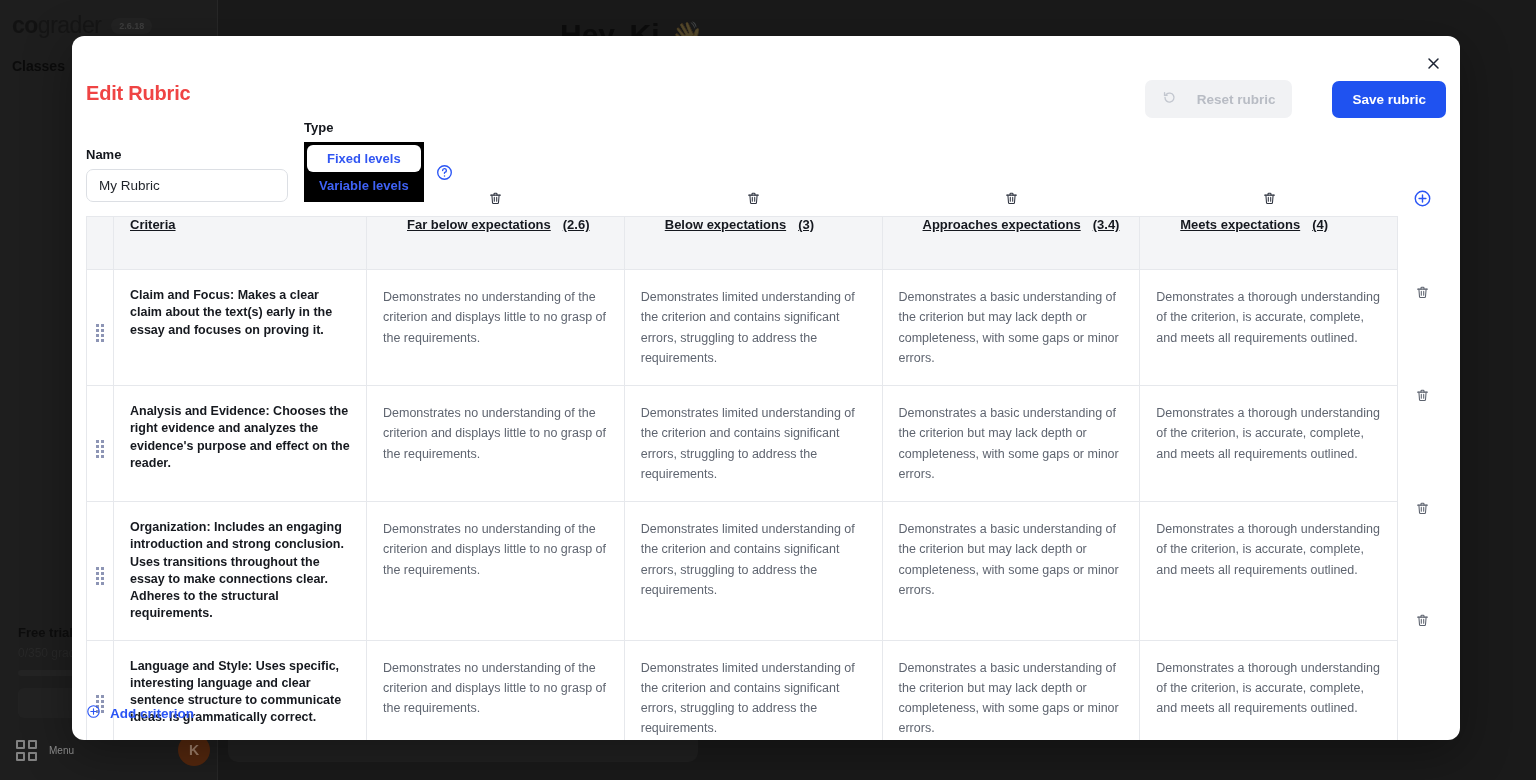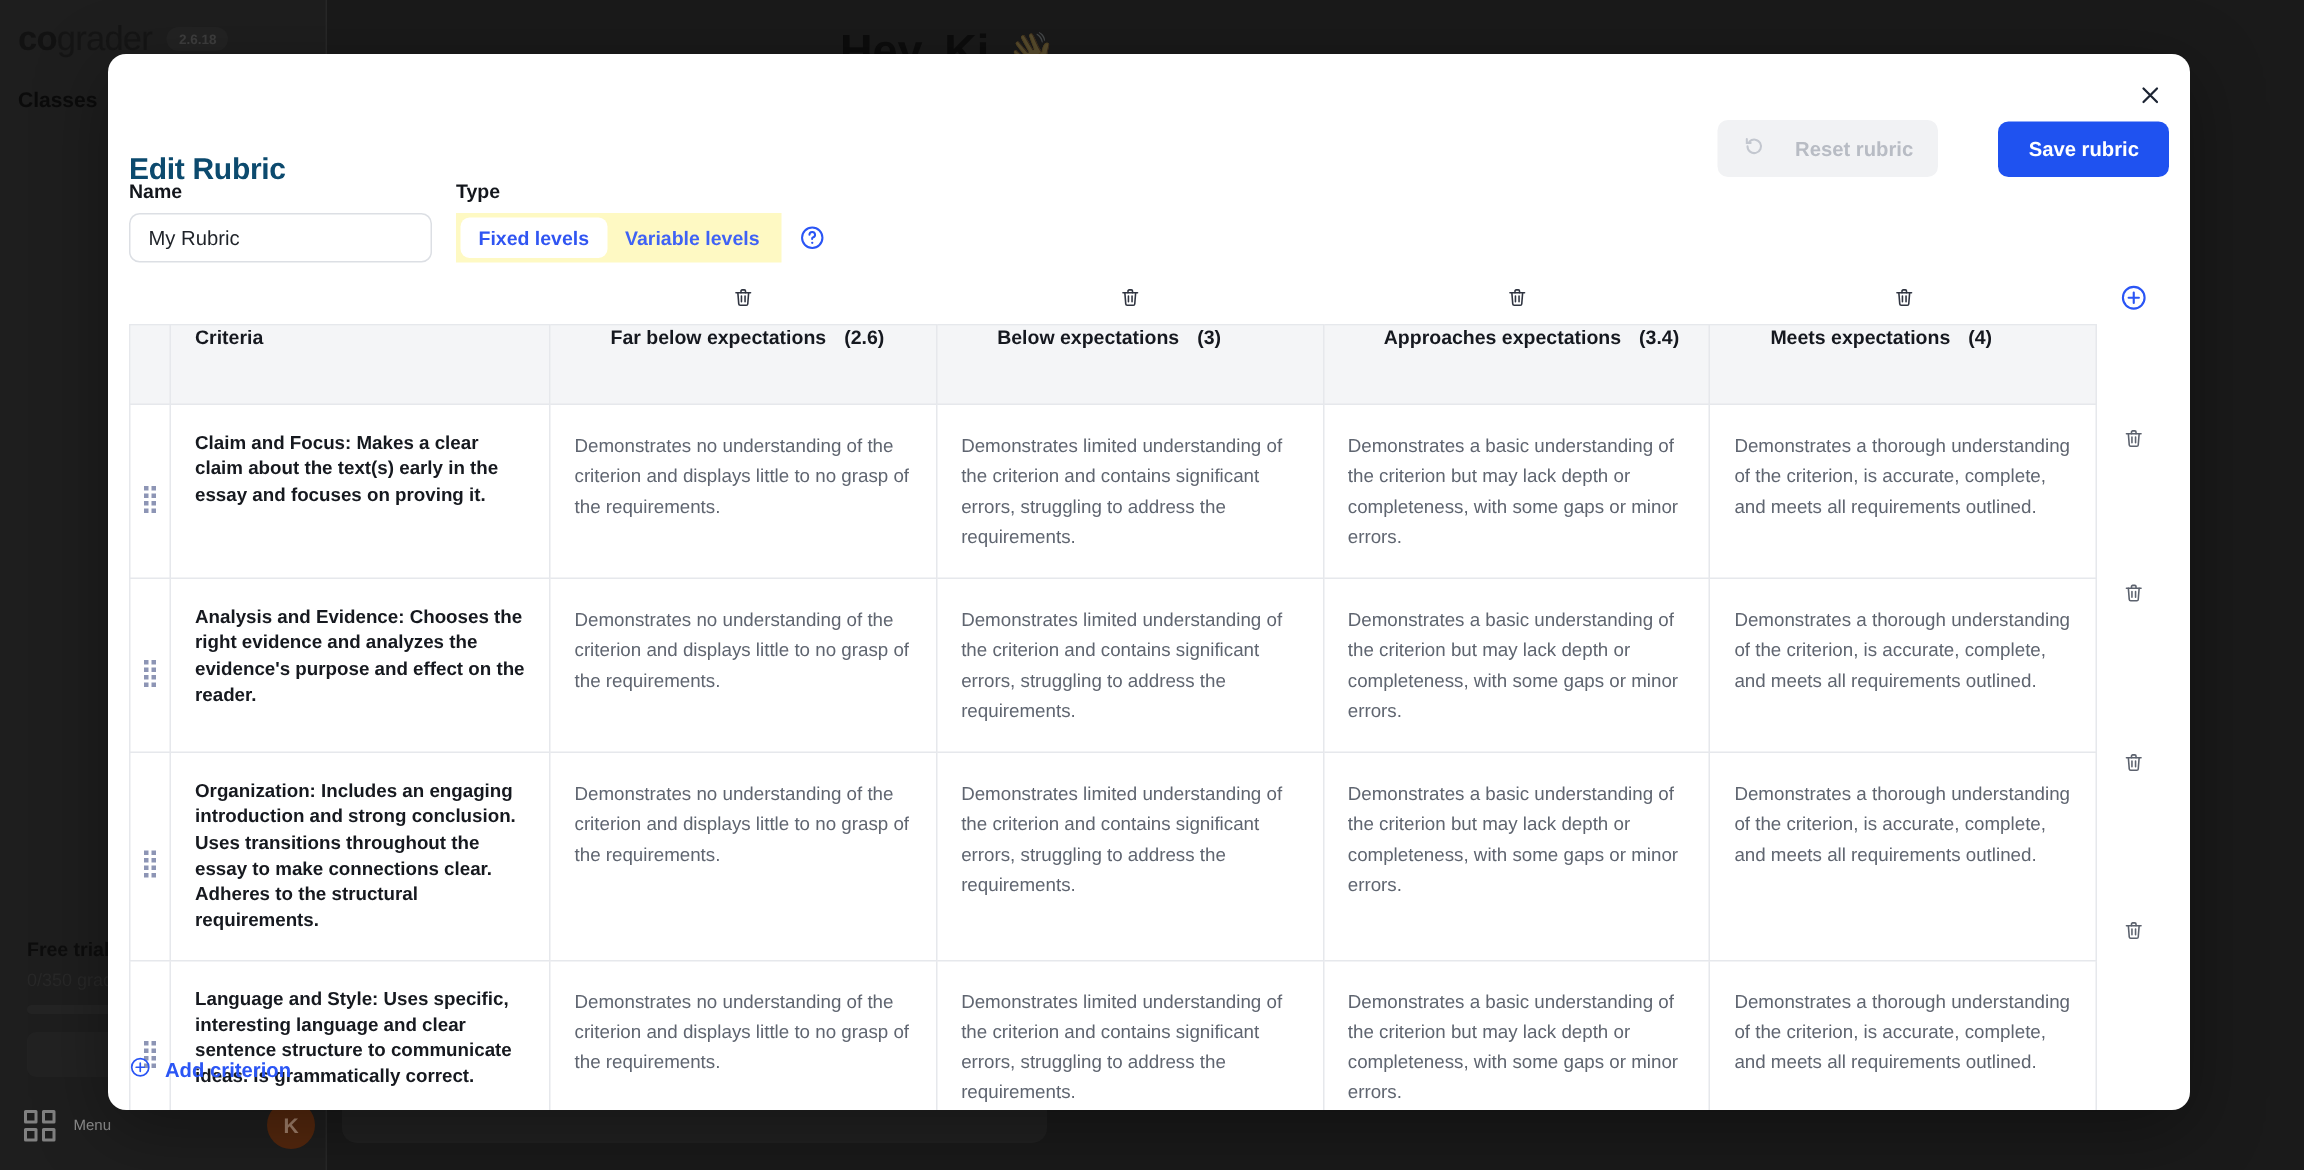--- a/index.html
+++ b/index.html
@@ -86,21 +86,21 @@
   }
   .close-btn {
     position: absolute; right: 14px; top: 14px;
     width: 26px; height: 26px; border: none; background: transparent;
     cursor: pointer; display: flex; align-items: center; justify-content: center;
   }
   .close-btn svg { width: 15px; height: 15px; }
 
   .modal-title {
     position: absolute; left: 14px; top: 46px;
-    font-size: 20px; font-weight: 700; color: #0c4a6e; letter-spacing: -0.2px; margin-top: 20px;
+    font-size: 20px; font-weight: 700; color: #ef4444; letter-spacing: -0.2px;
   }
   .header-actions {
     position: absolute; right: 14px; top: 44px;
     display: flex; align-items: center; gap: 12px;
   }
   .btn {
     border: none; border-radius: 7px; cursor: pointer;
     font-family: inherit; font-size: 13.5px; font-weight: 700;
     display: inline-flex; align-items: center; gap: 8px;
   }
@@ -119,21 +119,21 @@
   .field-label {
     font-size: 13px; font-weight: 700; color: #13161c; margin-bottom: 7px;
   }
   .name-input {
     width: 202px; height: 33px; padding: 0 12px;
     border: 1px solid #dcdfe4; border-radius: 7px;
     font-family: inherit; font-size: 13.5px; color: #1f2329; background: #fff;
   }
   .type-group { display: flex; align-items: center; gap: 12px; }
   .segmented {
-    display: inline-flex; background: #fef9c3; border-radius: 0; padding: 3px;
+    display: inline-flex; background: #000000; border-radius: 0; padding: 3px; flex-direction: column;
   }
   .seg {
     border: none; background: transparent; cursor: pointer;
     font-family: inherit; font-size: 13px; font-weight: 700; color: #3f62f5;
     padding: 6px 12px; border-radius: 6px;
   }
   .seg.active { background: #ffffff; color: #3055f2; }
   .help-icon { cursor: pointer; display: flex; }
   .help-icon svg { width: 17px; height: 17px; }
 
@@ -164,21 +164,21 @@
     table-layout: fixed;
   }
   table.rubric th, table.rubric td {
     border: 1px solid #e6e8ec; vertical-align: top;
   }
   th.th-handle, td.td-handle { width: 27px; border-right-color: #e6e8ec; }
   th.th-criteria, td.td-criteria { width: 253px; }
   thead th {
     background: #f4f5f7; height: 53px; vertical-align: middle;
     text-align: left; padding: 0 16px;
-    font-size: 13px; font-weight: 700; color: #15181f;
+    font-size: 13px; font-weight: 700; color: #15181f; text-decoration: underline;
   }
   thead th.th-handle { padding: 0; }
   .lvl-name { margin-right: 12px; margin-left: 24px; }
   .lvl-pts { color: #15181f; }
   tbody td { padding: 17px 16px; background: #fff; }
   tbody td.td-handle { padding: 0; text-align: center; vertical-align: middle; }
   .crit-text {
     font-size: 12.5px; font-weight: 700; color: #16191f; line-height: 1.38;
   }
   .lvl-text {

